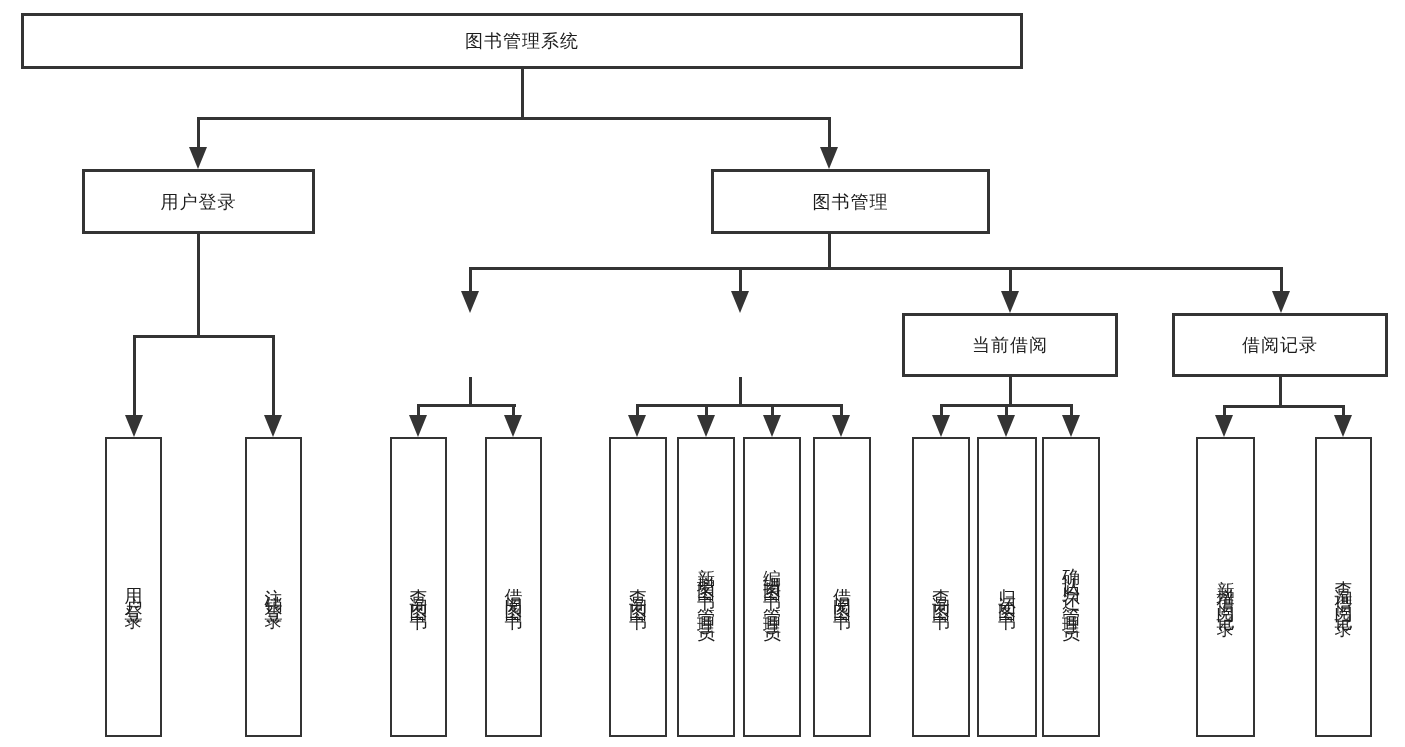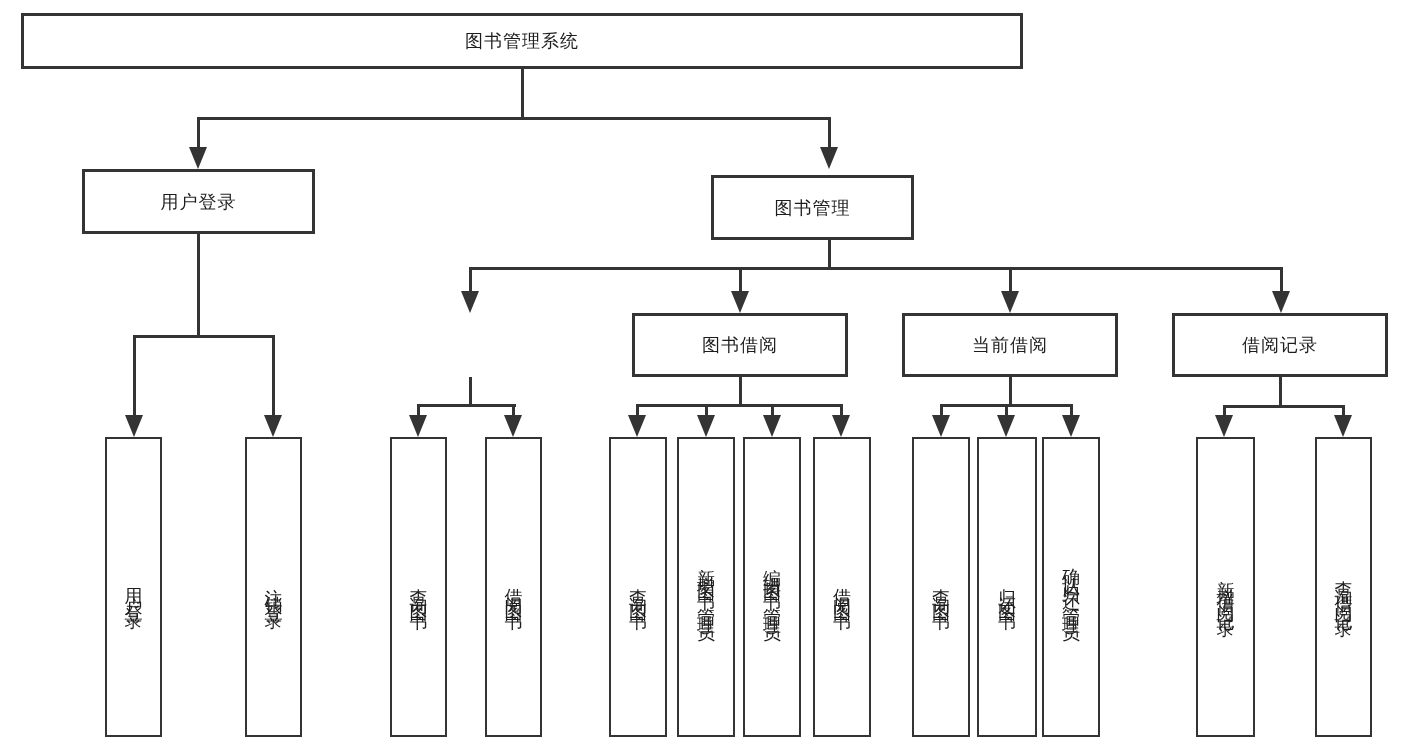--- a/index.html
+++ b/index.html
@@ -123,23 +123,22 @@
   <div class="vline" style="left:1279px;top:377px;height:31px"></div>
   <div class="hline" style="left:1223px;top:405px;width:122px"></div>
   <div class="vline" style="left:1223px;top:405px;height:11px"></div>
   <div class="arrow" style="left:1215px;top:415px"></div>
   <div class="vline" style="left:1342px;top:405px;height:11px"></div>
   <div class="arrow" style="left:1334px;top:415px"></div>
 
   <div class="box" style="left:21px;top:13px;width:1002px;height:56px">图书管理系统</div>
 
   <div class="box" style="left:82px;top:169px;width:233px;height:65px">用户登录</div>
-  <div class="box" style="left:711px;top:175px;width:203px;height:65px">图书管理</div>
+  <div class="box" style="left:711px;top:169px;width:279px;height:65px">图书管理</div>
 
-  <div class="box" style="left:632px;top:313px;width:216px;height:64px">图书借阅</div>
   <div class="box" style="left:902px;top:313px;width:216px;height:64px">当前借阅</div>
   <div class="box" style="left:1172px;top:313px;width:216px;height:64px">借阅记录</div>
 
   <div class="box leaf" style="left:105px;top:437px;width:57px;height:300px">用户登录</div>
   <div class="box leaf" style="left:245px;top:437px;width:57px;height:300px">注销登录</div>
 
   <div class="box leaf" style="left:390px;top:437px;width:57px;height:300px">查询图书</div>
   <div class="box leaf" style="left:485px;top:437px;width:57px;height:300px">借阅图书</div>
 
   <div class="box leaf" style="left:609px;top:437px;width:58px;height:300px">查询图书</div>

